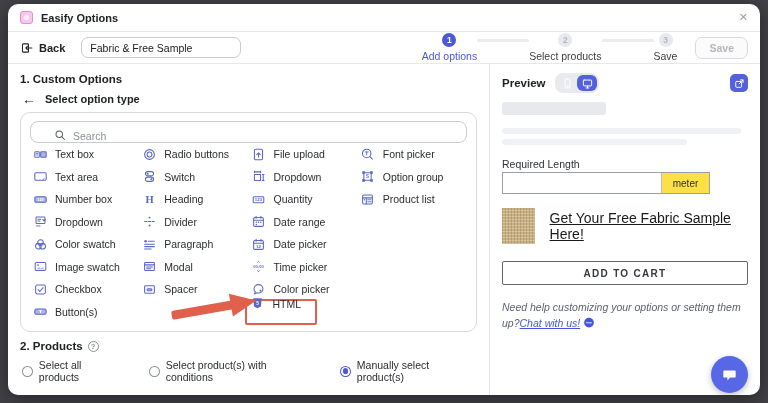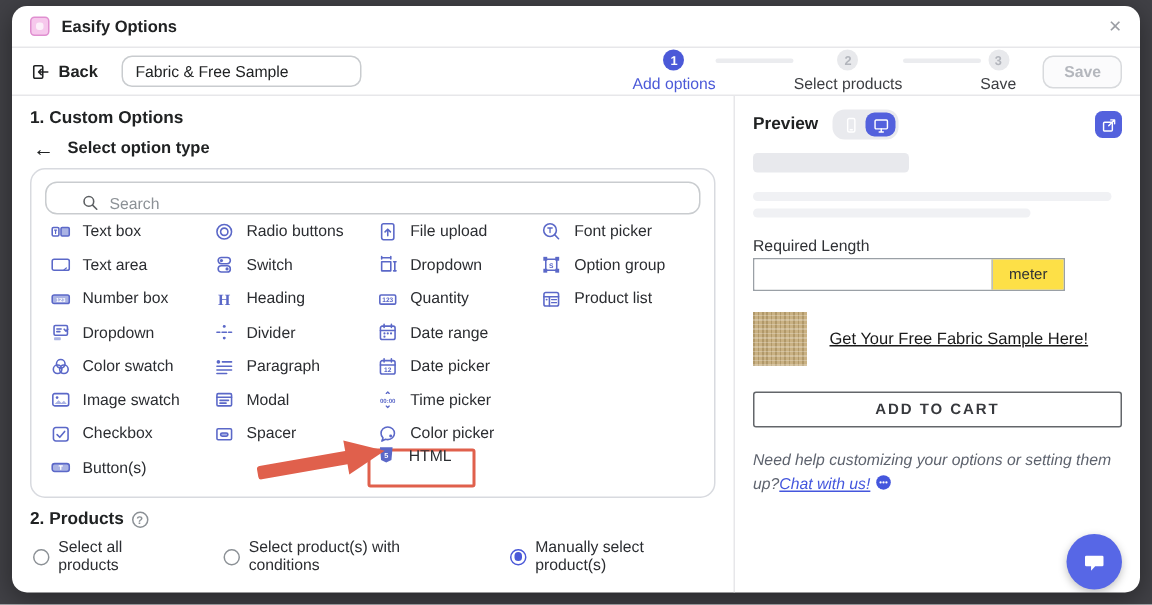--- a/index.html
+++ b/index.html
@@ -85,21 +85,21 @@
   .req-label { font-size:10.5px; color:#2f3135; margin-top:13px; }
   .len-group { display:flex; margin-top:2px; width:208px; height:22px; border:1px solid #9aa0a6; background:#fff; }
   .len-input { flex:1; border:none; outline:none; font-size:10.5px; padding:0 6px; font-family:inherit; }
   .len-addon { width:48px; border-left:1px solid #b9bec3; background:#fde047; display:flex; align-items:center;
                justify-content:center; font-size:10px; color:#2f3135; }
 
   .fabric-row { display:flex; align-items:center; margin-top:14px; }
   .fabric-img { width:36px; height:36px; background:#c9b183;
       background-image:repeating-linear-gradient(0deg,rgba(255,255,255,.25) 0 1px,transparent 1px 3px),
                        repeating-linear-gradient(90deg,rgba(120,95,45,.30) 0 1px,transparent 1px 3px); }
-  .fabric-link { margin-left:15px; font-size:11px; color:#1a1a1a; text-decoration:underline; }
+  .fabric-link { margin-left:15px; font-size:14px; color:#1a1a1a; text-decoration:underline; }
 
   .atc-btn { display:block; width:100%; margin-top:17px; height:24px; background:#fff; border:1px solid #63666a;
              border-radius:2px; font-size:10px; font-weight:bold; letter-spacing:1.3px; color:#37393d;
              font-family:Liberation Sans, sans-serif; }
 
   .help-text { margin-top:14px; font-size:10.5px; font-style:italic; color:#5e636e; line-height:1.55; }
   .help-link { color:#4456dd; }
   .help-bubble { display:inline-block; vertical-align:-2px; }
 
   .chat-fab { position:absolute; right:12px; bottom:2px; width:37px; height:37px; border-radius:50%;

